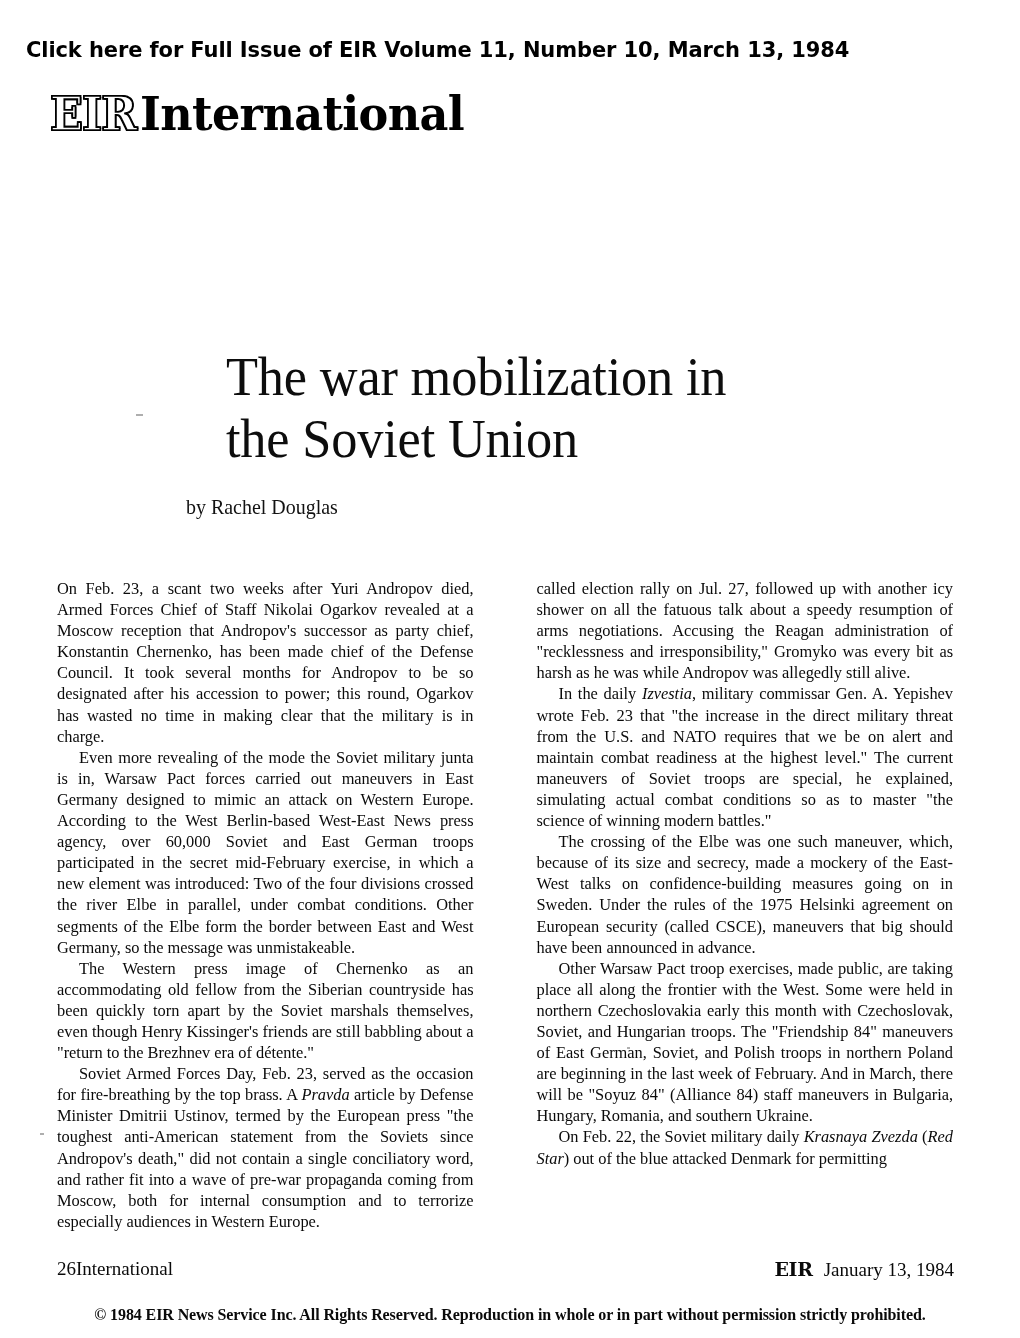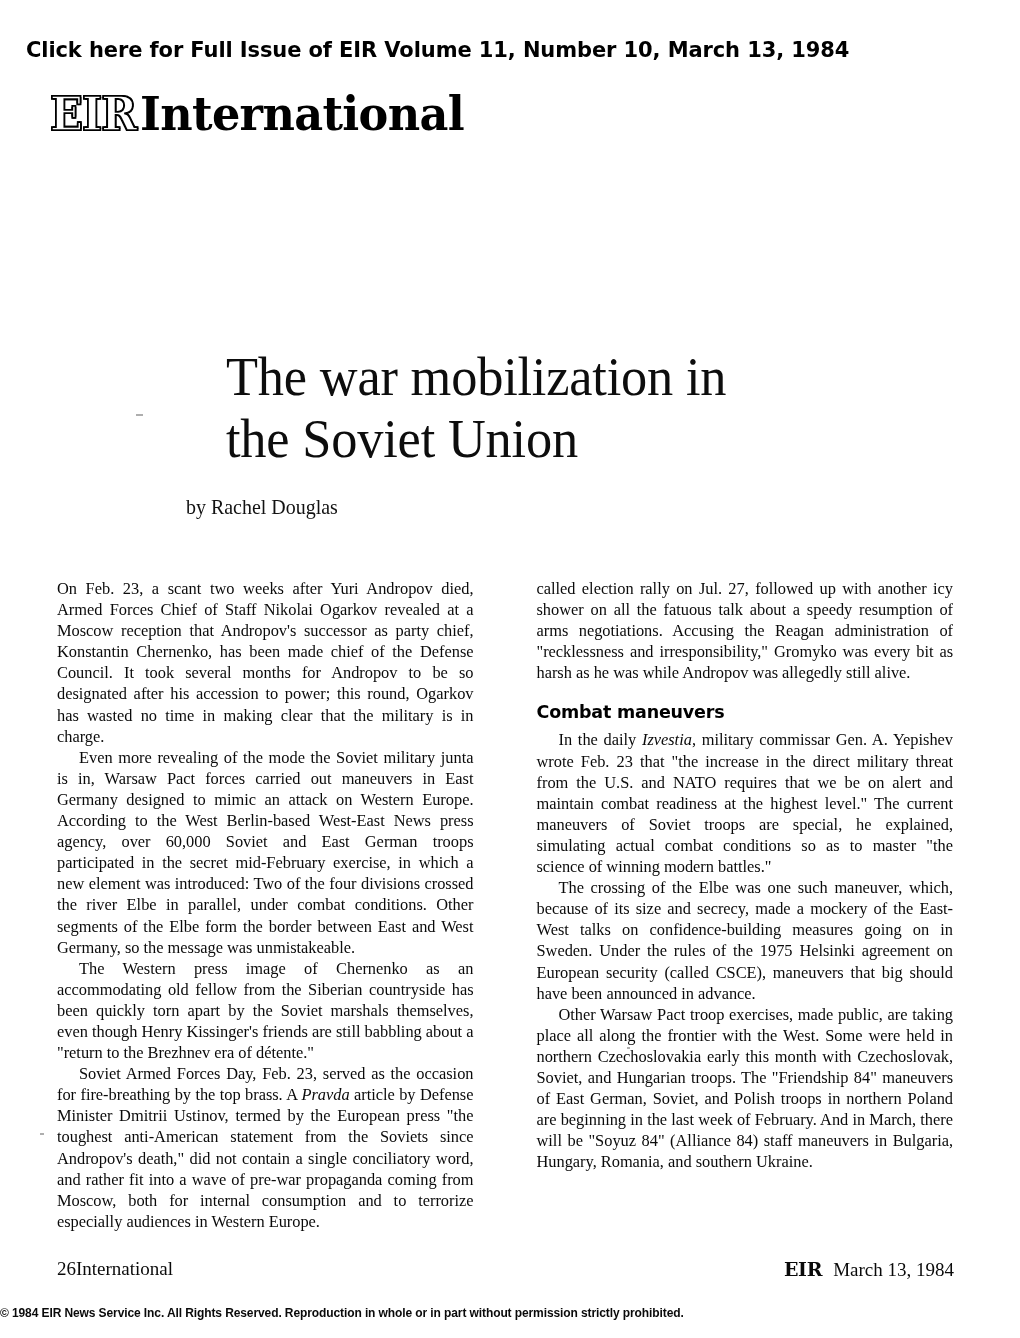--- a/index.html
+++ b/index.html
@@ -162,24 +162,24 @@
     font-size: 19px;
     letter-spacing: -0.3px;
     margin-right: 11px;
   }
 
   .copyright {
     position: absolute;
     left: 0;
     right: 0;
     top: 1306px;
-    text-align: left;
-    font-family: Liberation Sans, sans-serif;
-    font-weight: bold;
-    font-size: 12px;
+    text-align: center;
+    font-family: Liberation Serif, serif;
+    font-weight: bold;
+    font-size: 16px;
     letter-spacing: -0.1px;
     color: #0a0a0a;
   }
 
   
   .speck {
     position: absolute;
     background: #6b6b6b;
     opacity: .55;
   }
@@ -204,33 +204,33 @@
 
   <div class="col">
     <p>On Feb. 23, a scant two weeks after Yuri Andropov died, Armed Forces Chief of Staff Nikolai Ogarkov revealed at a Moscow reception that Andropov's successor as party chief, Konstantin Chernenko, has been made chief of the Defense Council. It took several months for Andropov to be so designated after his accession to power; this round, Ogarkov has wasted no time in making clear that the military is in charge.</p>
     <p class="indent">Even more revealing of the mode the Soviet military junta is in, Warsaw Pact forces carried out maneuvers in East Germany designed to mimic an attack on Western Europe. According to the West Berlin-based West-East News press agency, over 60,000 Soviet and East German troops participated in the secret mid-February exercise, in which a new element was introduced: Two of the four divisions crossed the river Elbe in parallel, under combat conditions. Other segments of the Elbe form the border between East and West Germany, so the message was unmistakeable.</p>
     <p class="indent">The Western press image of Chernenko as an accommodating old fellow from the Siberian countryside has been quickly torn apart by the Soviet marshals themselves, even though Henry Kissinger's friends are still babbling about a "return to the Brezhnev era of détente."</p>
     <p class="indent"><span>Soviet Armed Forces Day, Feb. 23, served as the occasion for fire-breathing by the top brass. A </span><em>Pravda</em><span> article by Defense Minister Dmitrii Ustinov, termed by the European press "the toughest anti-American statement from the Soviets since Andropov's death," did not contain a single conciliatory word, and rather fit into a wave of pre-war propaganda coming from Moscow, both for internal consumption and to terrorize especially audiences in Western Europe.</span></p>
   </div>
 
   <div class="col">
     <p>called election rally on Jul. 27, followed up with another icy shower on all the fatuous talk about a speedy resumption of arms negotiations. Accusing the Reagan administration of "recklessness and irresponsibility," Gromyko was every bit as harsh as he was while Andropov was allegedly still alive.</p>
-    <h2 class="subhead">Combat maneuvers</h2>
     <p class="indent"><span>In the daily </span><em>Izvestia</em><span>, military commissar Gen. A. Yepishev wrote Feb. 23 that "the increase in the direct military threat from the U.S. and NATO requires that we be on alert and maintain combat readiness at the highest level." The current maneuvers of Soviet troops are special, he explained, simulating actual combat conditions so as to master "the science of winning modern battles."</span></p>
     <p class="indent">The crossing of the Elbe was one such maneuver, which, because of its size and secrecy, made a mockery of the East-West talks on confidence-building measures going on in Sweden. Under the rules of the 1975 Helsinki agreement on European security (called CSCE), maneuvers that big should have been announced in advance.</p>
     <p class="indent">Other Warsaw Pact troop exercises, made public, are taking place all along the frontier with the West. Some were held in northern Czechoslovakia early this month with Czechoslovak, Soviet, and Hungarian troops. The "Friendship 84" maneuvers of East German, Soviet, and Polish troops in northern Poland are beginning in the last week of February. And in March, there will be "Soyuz 84" (Alliance 84) staff maneuvers in Bulgaria, Hungary, Romania, and southern Ukraine.</p>
+    <p class="indent"><span>On Feb. 22, the Soviet military daily </span><em>Krasnaya Zvezda</em><span> (</span><em>Red Star</em><span>) out of the blue attacked Denmark for permitting</span></p>
   </div>
 
 </div>
 
 <div class="folio">
   <span class="pagenum">26</span><span>International</span>
 </div>
 
 <div class="folio-right">
-  <span class="eir-mark">EIR</span><span>March 13, 1984</span>
+  <span class="eir-mark">EIR</span><span>January 13, 1984</span>
 </div>
 
 <div class="copyright">© 1984 EIR News Service Inc. All Rights Reserved. Reproduction in whole or in part without permission strictly prohibited.</div>
 
 <div class="speck" style="left:136px;top:414px;width:7px;height:2px;"></div>
 <div class="speck" style="left:40px;top:1133px;width:4px;height:2px;"></div>
 <div class="speck" style="left:627px;top:1047px;width:3px;height:2px;"></div>
 
 </body></html>

